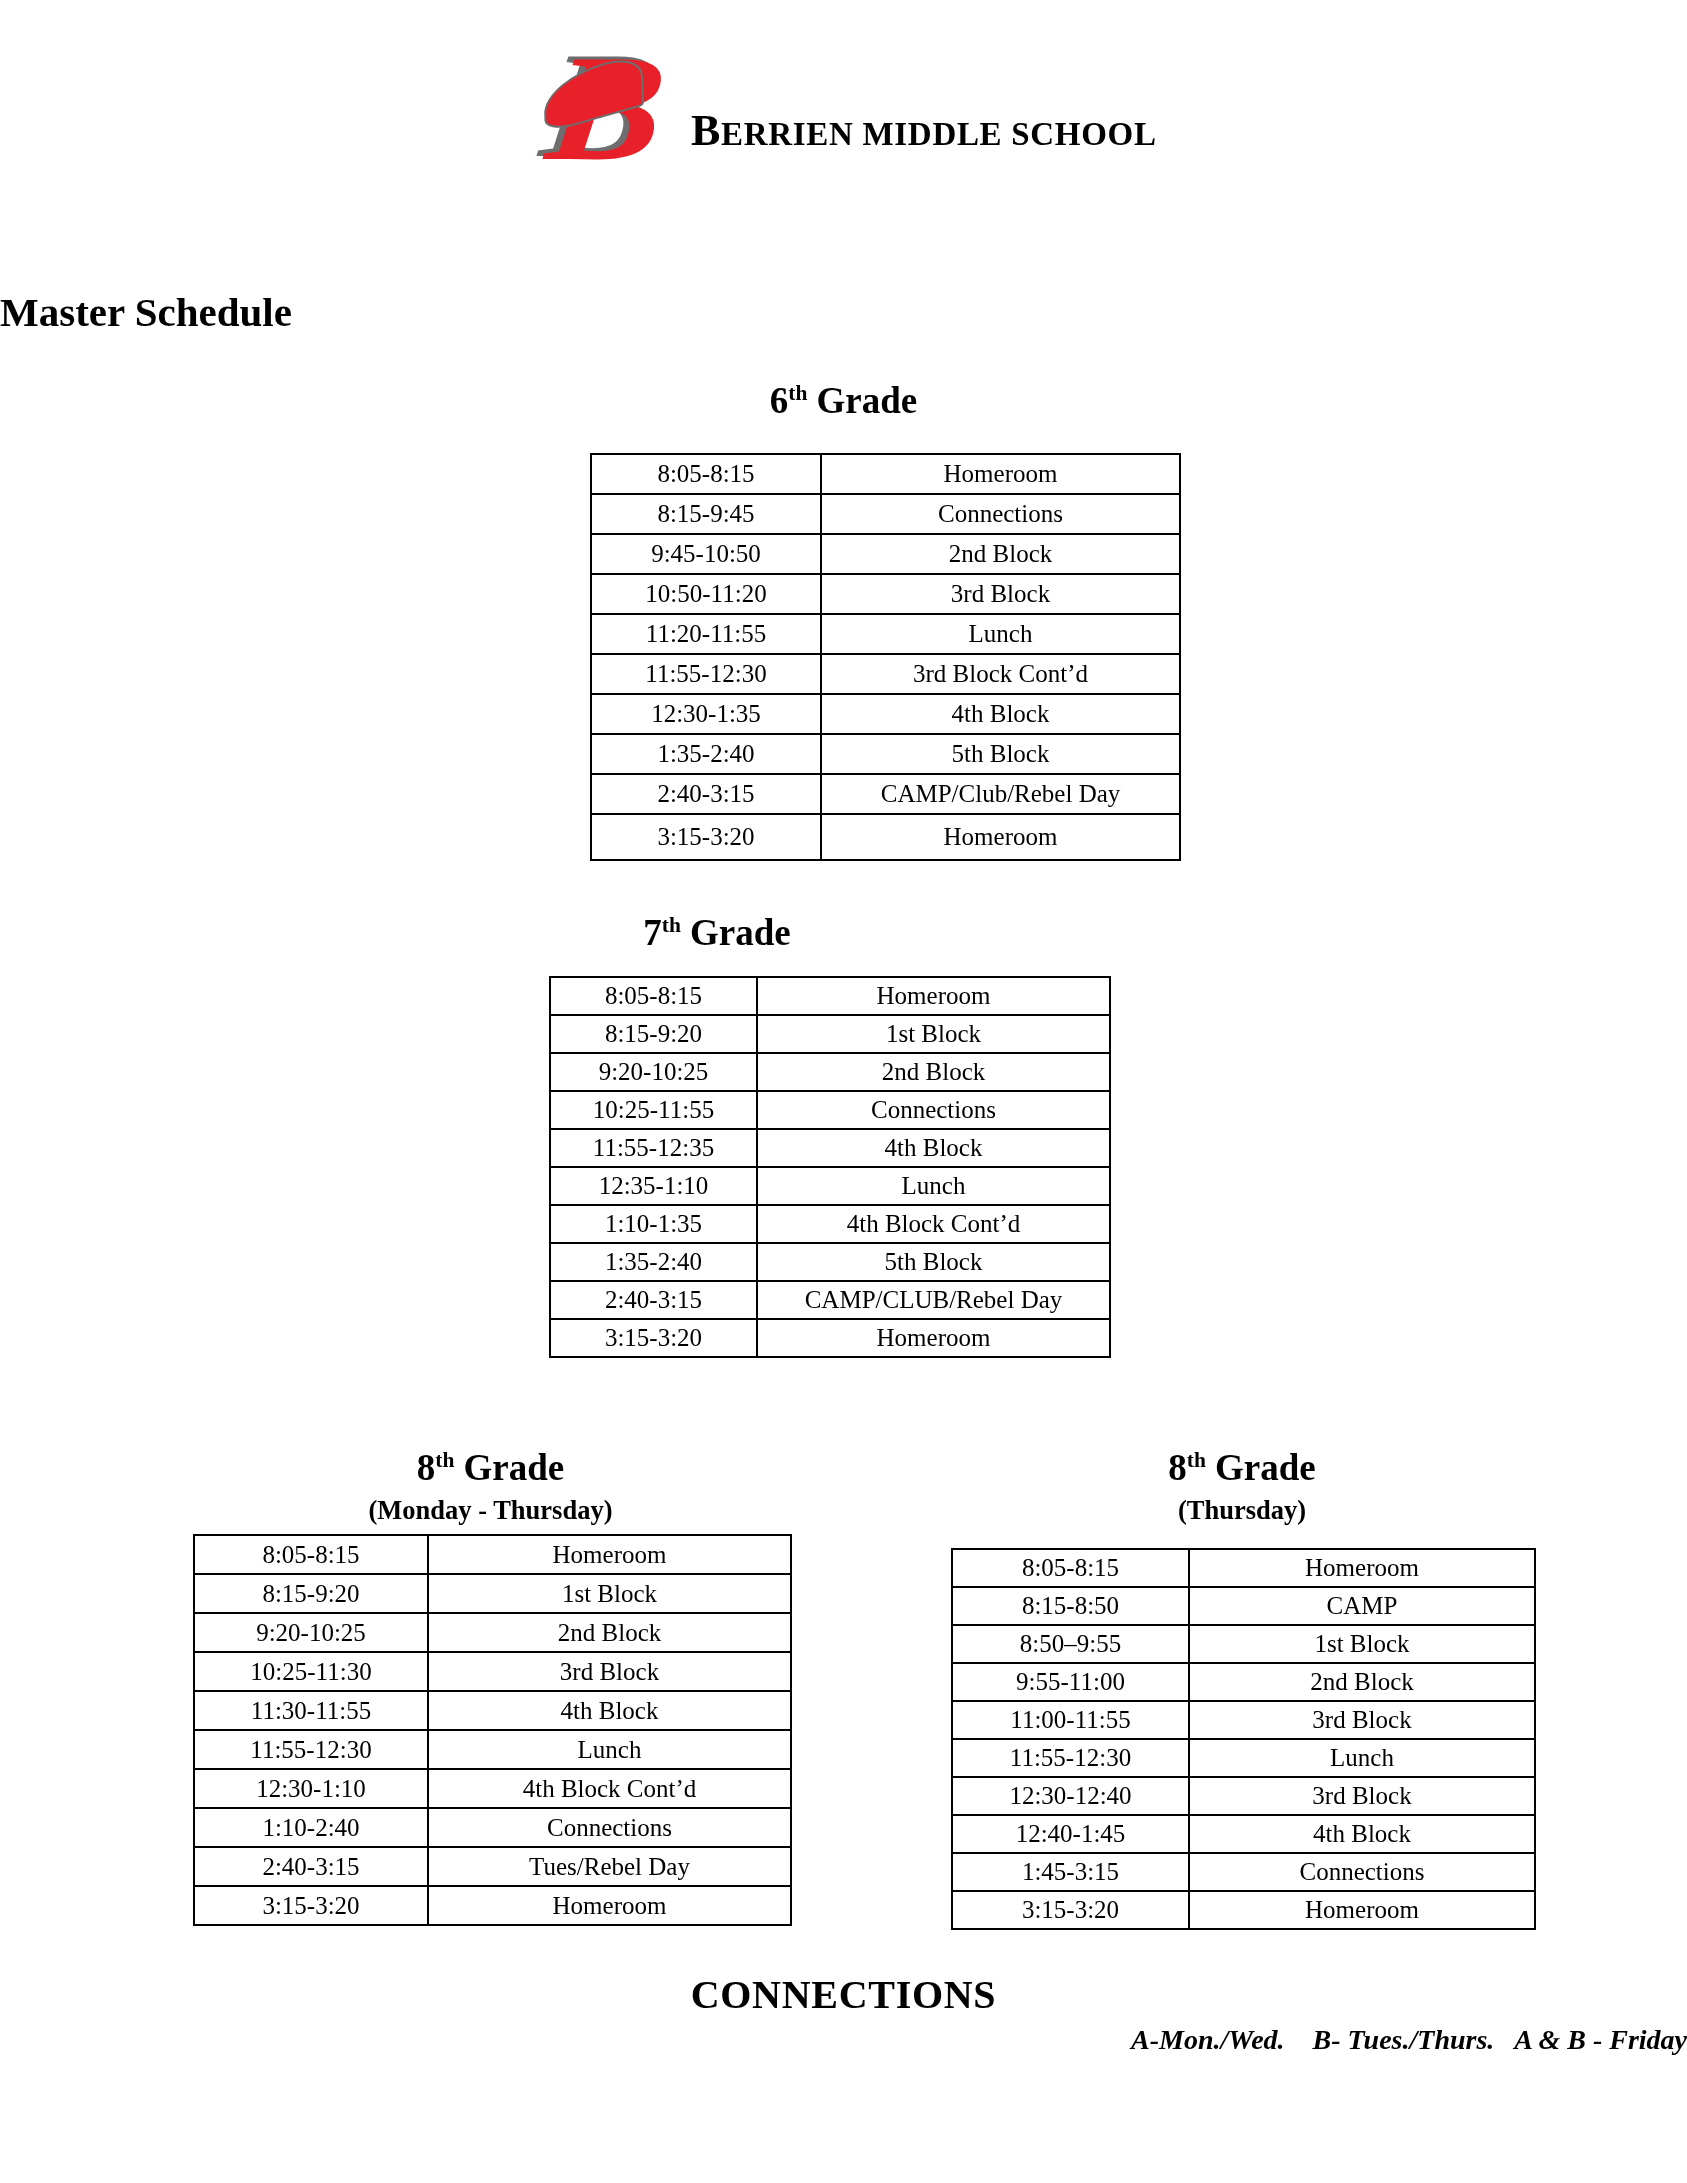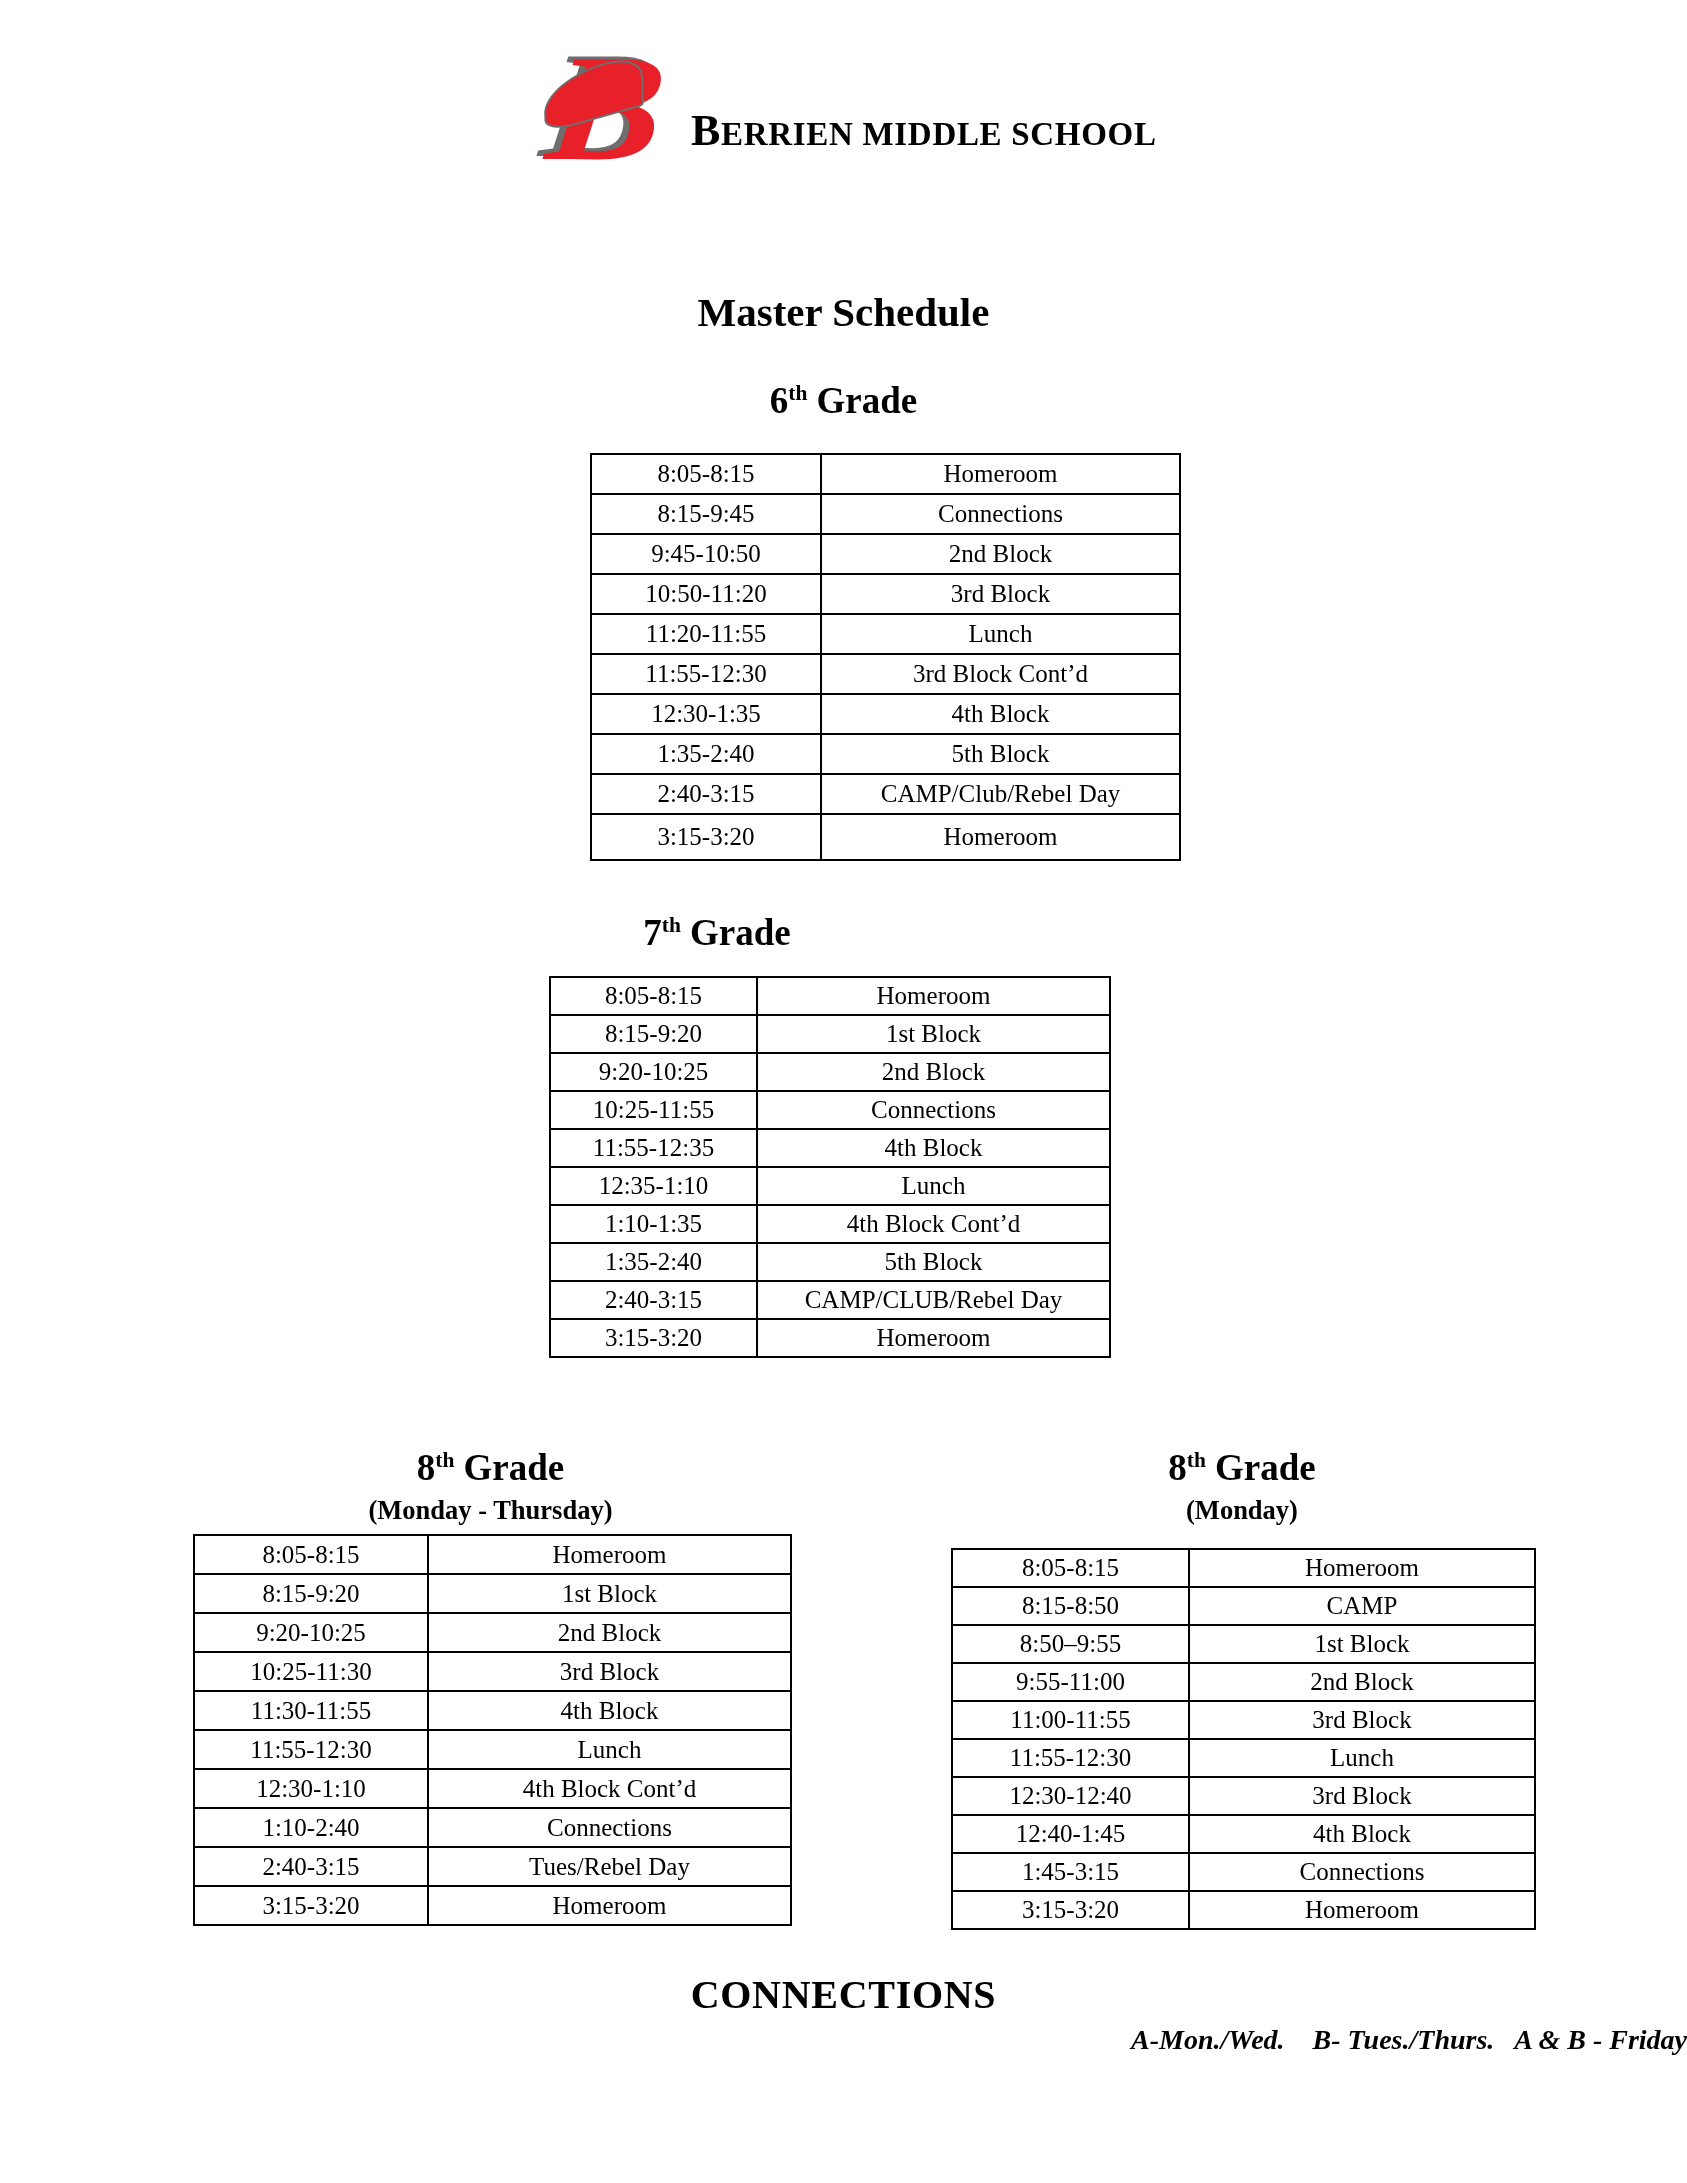--- a/index.html
+++ b/index.html
@@ -82,21 +82,20 @@
     padding-top: 17px;
   }
   .school-name .cap  { font-size: 44px; }
   .school-name .rest { font-size: 33px; }
 
   
   .doc-title {
     position: absolute;
     left: 0;
     width: 1687px;
-    text-align: center;
     font-weight: bold;
     font-size: 41px;
     line-height: 1;
   }
   .grade-heading {
     position: absolute;
     font-weight: bold;
     font-size: 37px;
     line-height: 1;
     text-align: center;
@@ -328,21 +327,21 @@
         <td class="event">Tues/Rebel Day</td>
       </tr>
     <tr class="last-row">
         <td class="time">3:15-3:20</td>
         <td class="event">Homeroom</td>
       </tr>
   </tbody>
 </table>
 
 <div class="grade-heading" style="left:951px;width:582px;top:1449px;"><span>8</span><sup>th</sup><span> Grade</span></div>
-<div class="grade-sub" style="left:951px;width:582px;top:1497px;">(Monday)</div>
+<div class="grade-sub" style="left:951px;width:582px;top:1497px;">(Thursday)</div>
 
 <table class="sched" id="table-g8fri">
   <tbody>
     <tr>
         <td class="time">8:05-8:15</td>
         <td class="event">Homeroom</td>
       </tr>
     <tr>
         <td class="time">8:15-8:50</td>
         <td class="event">CAMP</td>

